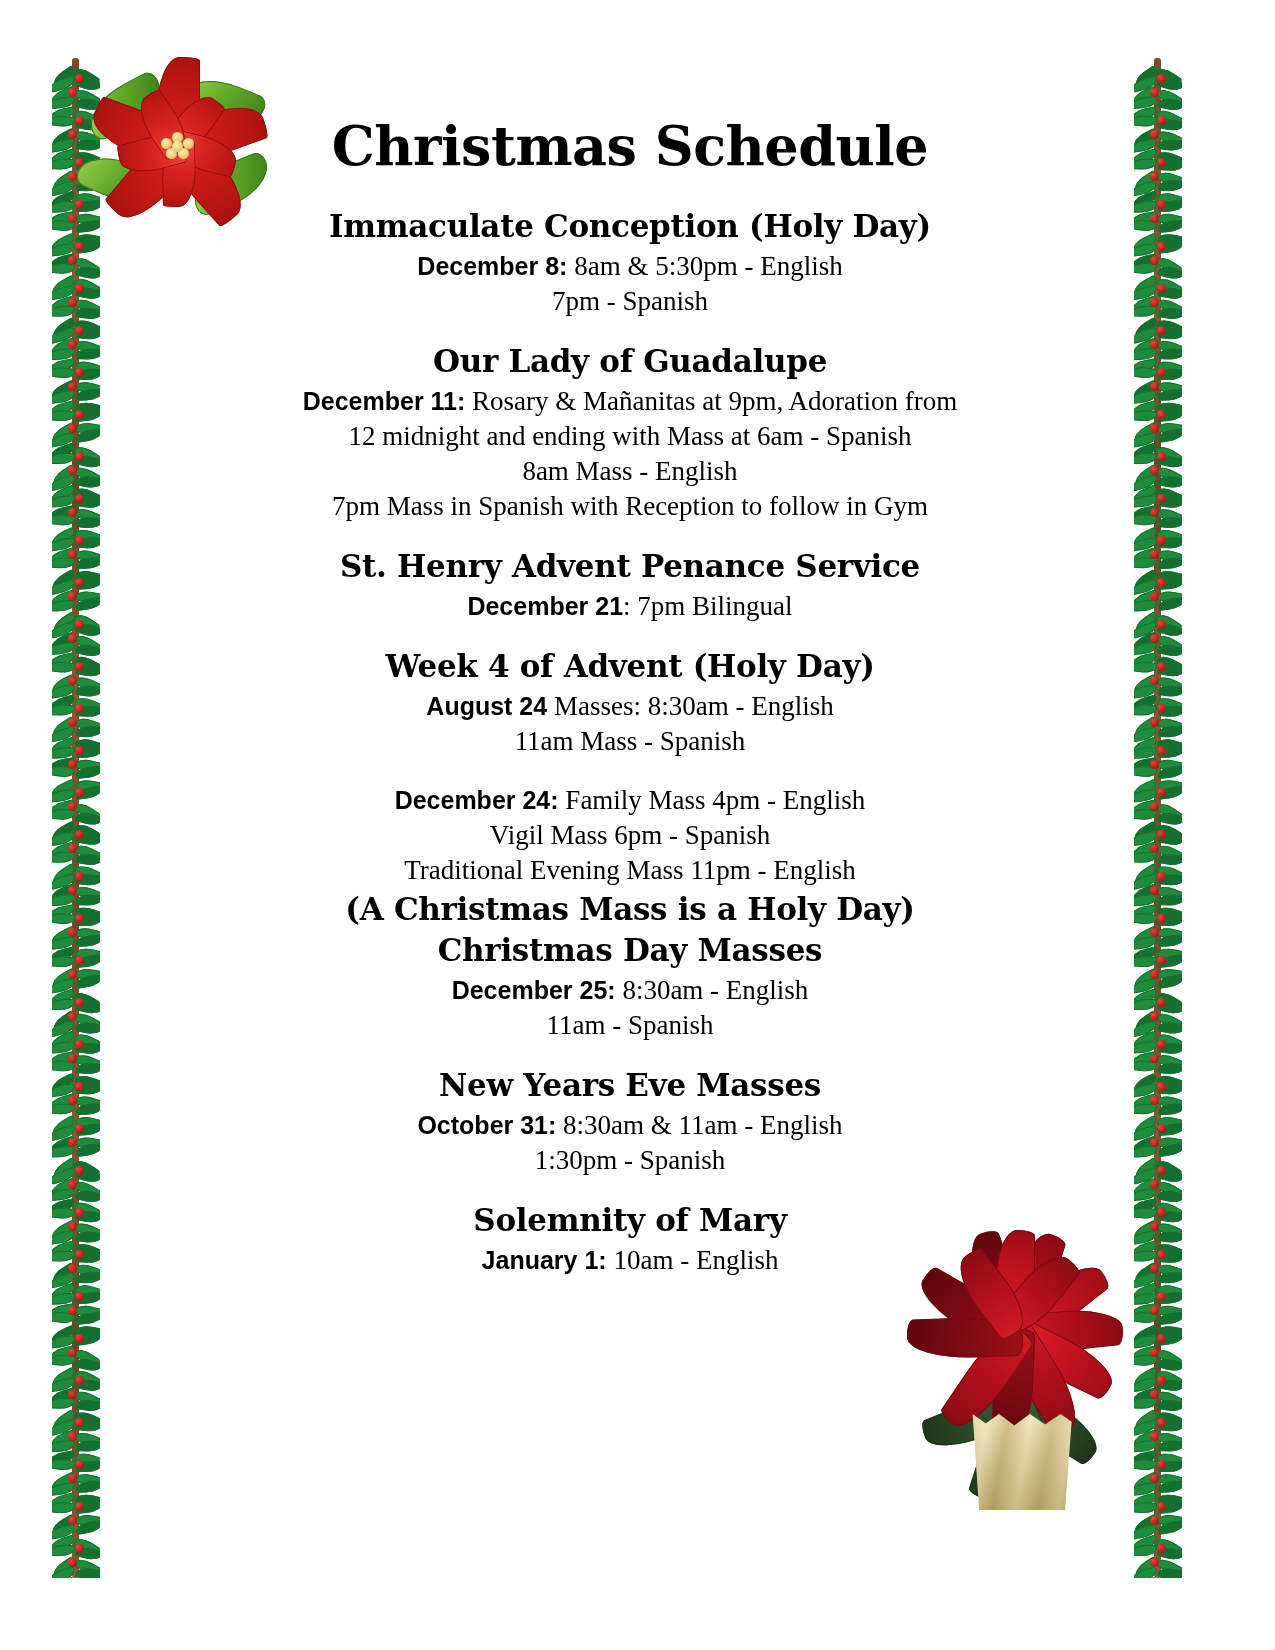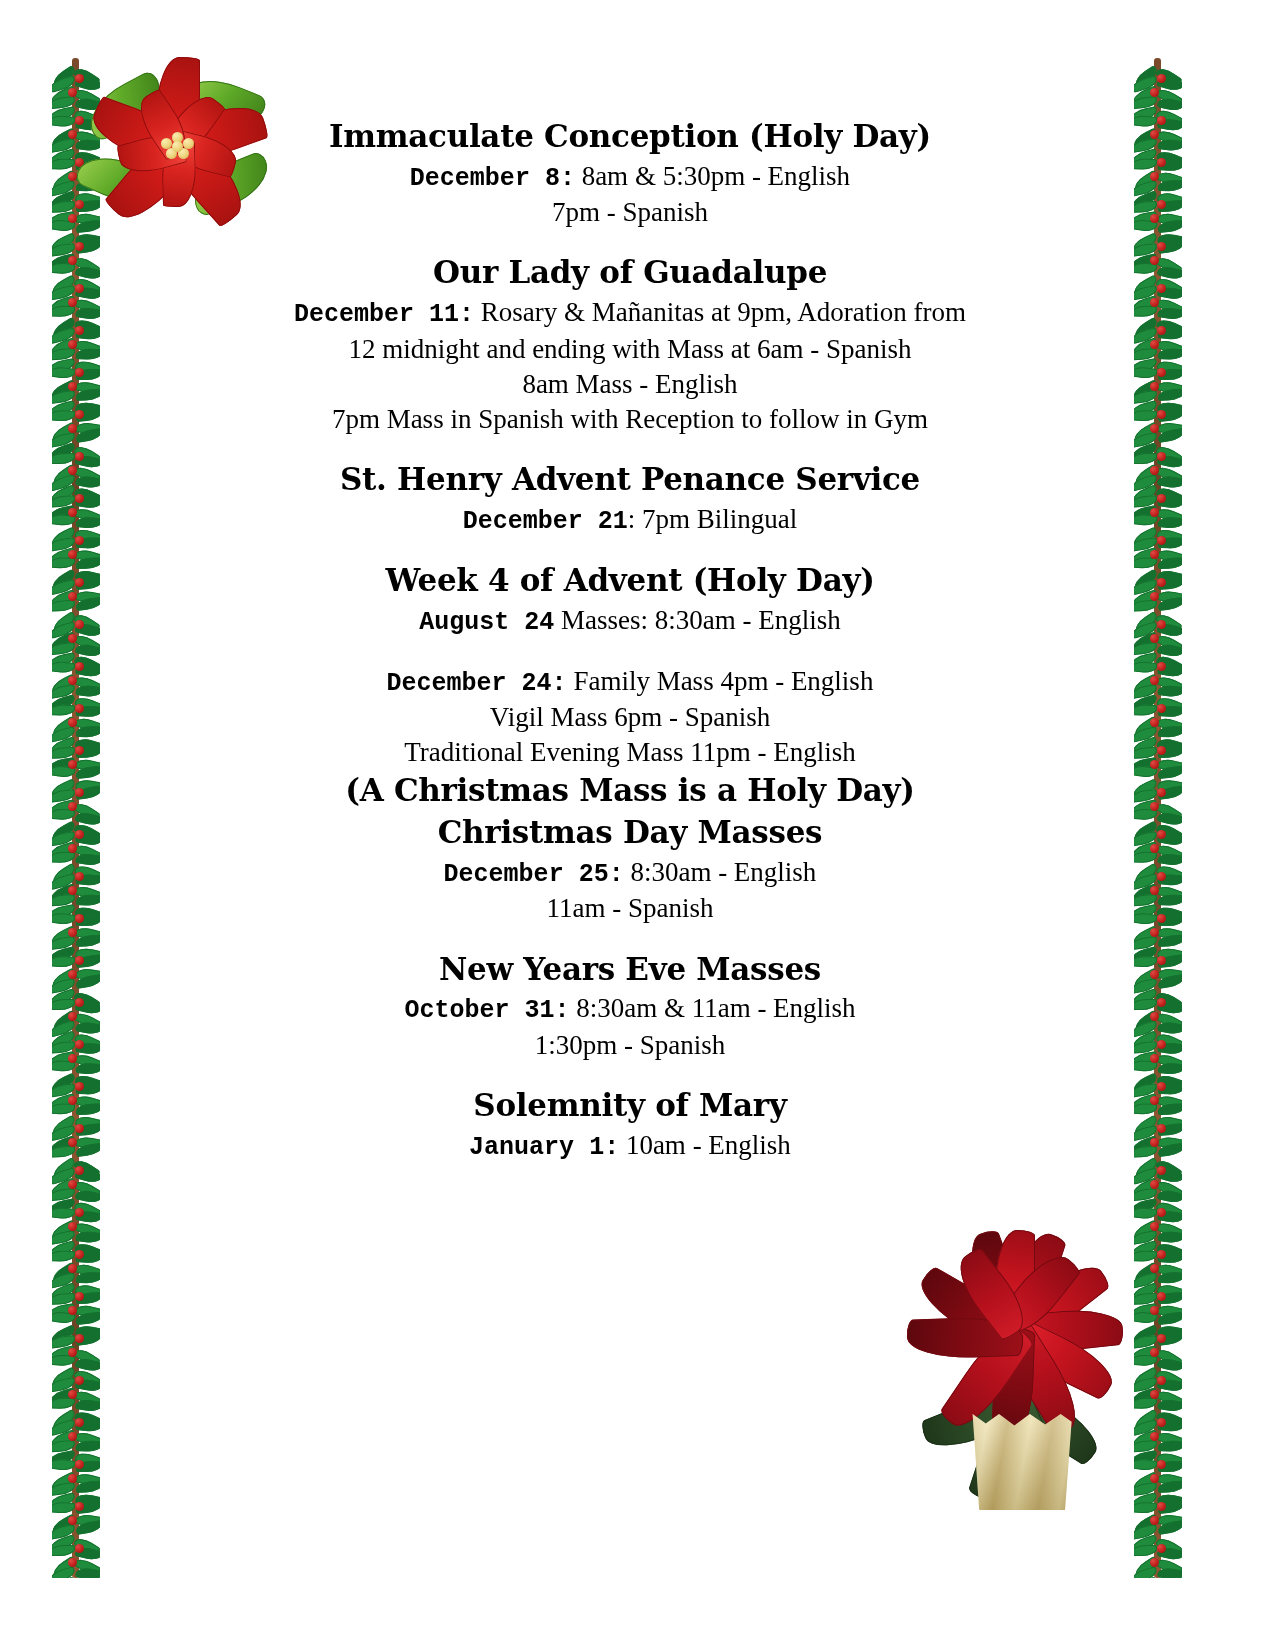--- a/index.html
+++ b/index.html
@@ -205,21 +205,21 @@
   }
   .sec-line {
     font-family: "Liberation Serif", "DejaVu Serif", serif;
     font-size: 27px;
     color: #000000;
     line-height: 1.30;
     margin: 0;
     white-space: nowrap;
   }
   .lbl {
-    font-family: Liberation Mono, monospace;
+    font-family: Liberation Sans, sans-serif;
     font-weight: bold;
     font-size: 25px;
   }
   .note-head {
     font-family: "DejaVu Serif", "Liberation Serif", serif;
     font-weight: bold;
     font-size: 31px;
     letter-spacing: -0.3px;
     line-height: 1.22;
     margin: 2px 0 0 0;
@@ -1301,40 +1301,42 @@
     <div class="pleaf bright" style="transform:rotate(-90deg); top:92px; width:98px;"></div>
     <div class="pleaf" style="transform:rotate(-52deg); top:96px; width:92px;"></div>
     <div class="pleaf" style="transform:rotate(-128deg); top:96px; width:92px;"></div>
 
     <div class="pot">
       <div class="pot-shade"></div>
     </div>
   </div>
 
   <div id="content">
+    <h1 class="doc-title">Christmas Schedule</h1>
     <div id="sections">
         <div class="section">
           <div class="sec-head">Immaculate Conception (Holy Day)</div>
           <div class="sec-line"><span class="lbl">December 8:</span><span> 8am &amp; 5:30pm - English</span></div>
           <div class="sec-line"><span>7pm - Spanish</span></div>
         </div>
         <div class="section">
           <div class="sec-head">Our Lady of Guadalupe</div>
           <div class="sec-line"><span class="lbl">December 11:</span><span> Rosary &amp; Mañanitas at 9pm, Adoration from</span></div>
           <div class="sec-line"><span>12 midnight and ending with Mass at 6am - Spanish</span></div>
           <div class="sec-line"><span>8am Mass - English</span></div>
           <div class="sec-line"><span>7pm Mass in Spanish with Reception to follow in Gym</span></div>
         </div>
         <div class="section">
           <div class="sec-head">St. Henry Advent Penance Service</div>
           <div class="sec-line"><span class="lbl">December 21</span><span>: 7pm Bilingual</span></div>
         </div>
         <div class="section">
           <div class="sec-head">Week 4 of Advent (Holy Day)</div>
           <div class="sec-line"><span class="lbl">August 24</span><span> Masses: 8:30am - English</span></div>
+          <div class="sec-line"><span>11am Mass - Spanish</span></div>
         </div>
         <div class="section tight">
           <div class="sec-line"><span class="lbl">December 24:</span><span> Family Mass 4pm - English</span></div>
           <div class="sec-line"><span>Vigil Mass 6pm - Spanish</span></div>
           <div class="sec-line"><span>Traditional Evening Mass 11pm - English</span></div>
           <div class="note-head">(A Christmas Mass is a Holy Day)</div>
         </div>
         <div class="section">
           <div class="sec-head">Christmas Day Masses</div>
           <div class="sec-line"><span class="lbl">December 25:</span><span> 8:30am - English</span></div>

